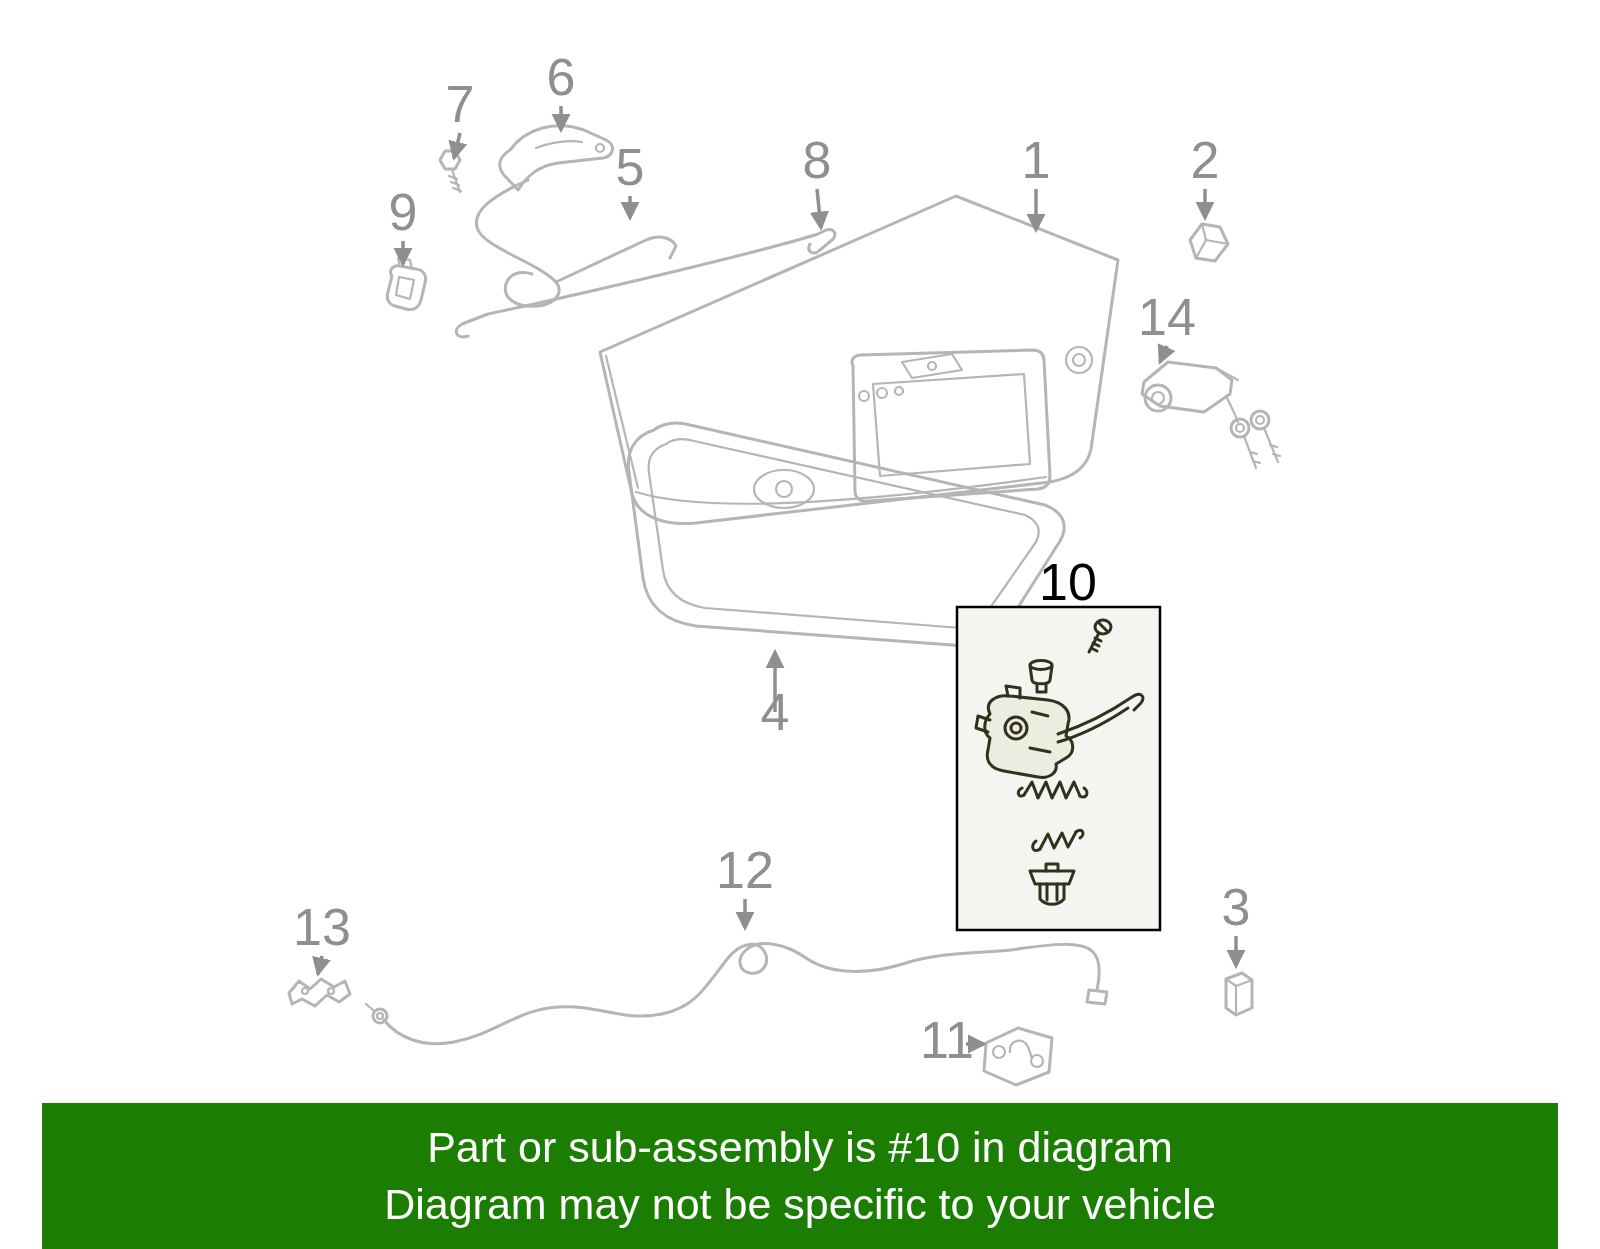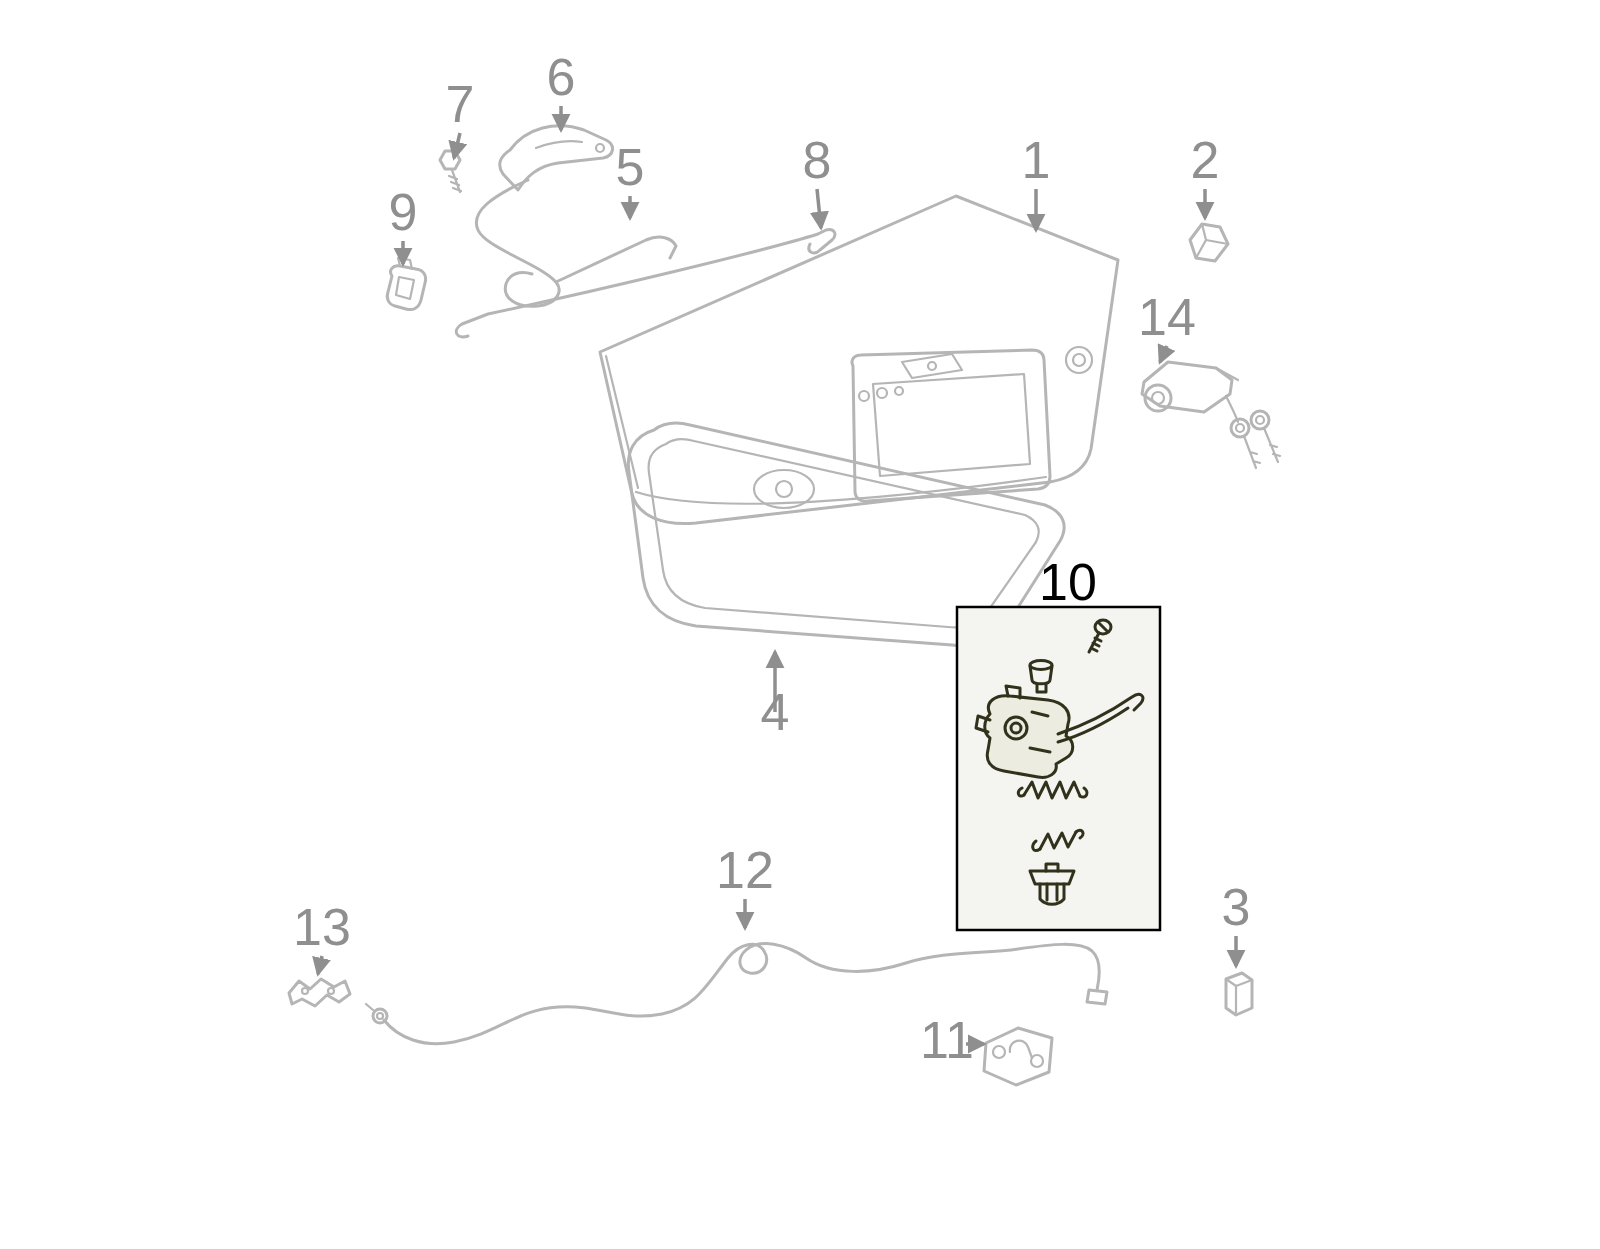--- a/index.html
+++ b/index.html
@@ -194,14 +194,18 @@
       <text class="part-label" x="1167" y="335">14</text>
       <text class="part-label" x="775" y="730">4</text>
       <text class="part-label-highlight" x="1068" y="600">10</text>
       <text class="part-label" x="745" y="888">12</text>
       <text class="part-label" x="322" y="945">13</text>
       <text class="part-label" x="947" y="1058">11</text>
       <text class="part-label" x="1236" y="925">3</text>
     </g>
   </svg>
 
+  <div class="banner">
+    <div>Part or sub-assembly is #10 in diagram</div>
+    <div>Diagram may not be specific to your vehicle</div>
+  </div>
 
 </div>
 
 </body></html>

